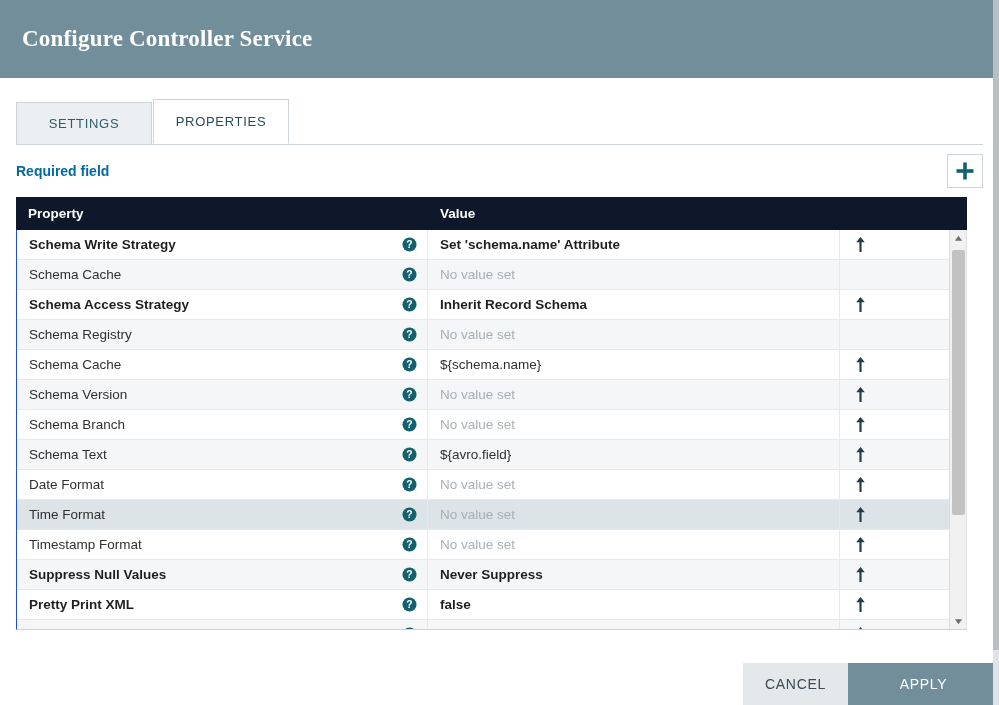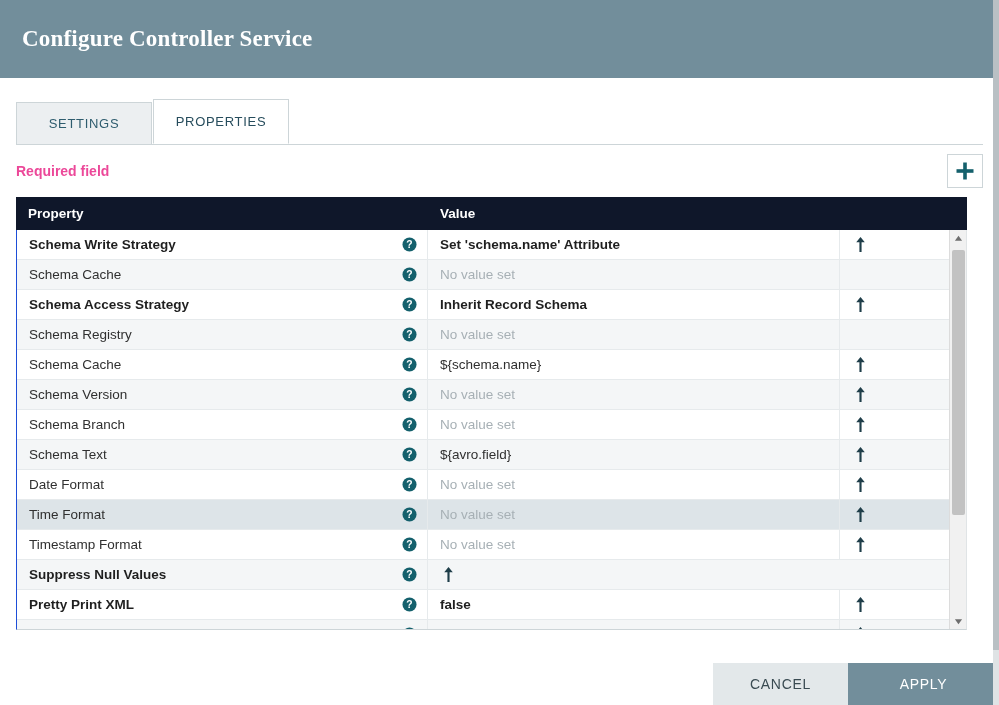--- a/index.html
+++ b/index.html
@@ -83,21 +83,21 @@
   
   .req-row {
     height: 52px;
     display: flex;
     align-items: center;
     justify-content: space-between;
   }
   .req-label {
     font-size: 14px;
     font-weight: bold;
-    color: #ec4899;
+    color: #0369a1;
   }
   .add-btn {
     width: 36px;
     height: 34px;
     border: 1px solid #cdd5d8;
     background: #ffffff;
     display: flex;
     align-items: center;
     justify-content: center;
     cursor: pointer;
@@ -223,21 +223,21 @@
   .footer {
     position: absolute;
     left: 0;
     bottom: 0;
     width: 999px;
     height: 42px;
     display: flex;
     justify-content: flex-end;
   }
   .btn {
-    width: 135px;
+    width: 105px;
     height: 42px;
     display: flex;
     align-items: center;
     justify-content: center;
     font-size: 14px;
     letter-spacing: 0.7px;
     cursor: pointer;
     box-sizing: border-box;
   }
   .btn-cancel {
@@ -462,20 +462,21 @@
               </div>
             </div>
             <div class="row alt">
               <div class="cell-prop req">
                 <span class="ptext">Suppress Null Values</span>
                 <span class="help-icon"><svg width="15" height="15" viewBox="0 0 16 16">
                     <circle cx="8" cy="8" r="7.5" fill="#14606c"></circle>
                     <text x="8" y="12" font-family="Liberation Sans, sans-serif" font-size="11" font-weight="bold" fill="#ffffff" text-anchor="middle">?</text>
                   </svg></span>
               </div>
+              <div class="cell-val req">Never Suppress</div>
               <div class="cell-act">
                 <span class="go-icon"><svg width="13" height="15" viewBox="0 0 12 14">
                     <path d="M6 0 L10 5 L7 5 L7 14 L5 14 L5 5 L2 5 Z" fill="#1f3e49"></path>
                   </svg></span>
               </div>
             </div>
             <div class="row">
               <div class="cell-prop req">
                 <span class="ptext">Pretty Print XML</span>
                 <span class="help-icon"><svg width="15" height="15" viewBox="0 0 16 16">

